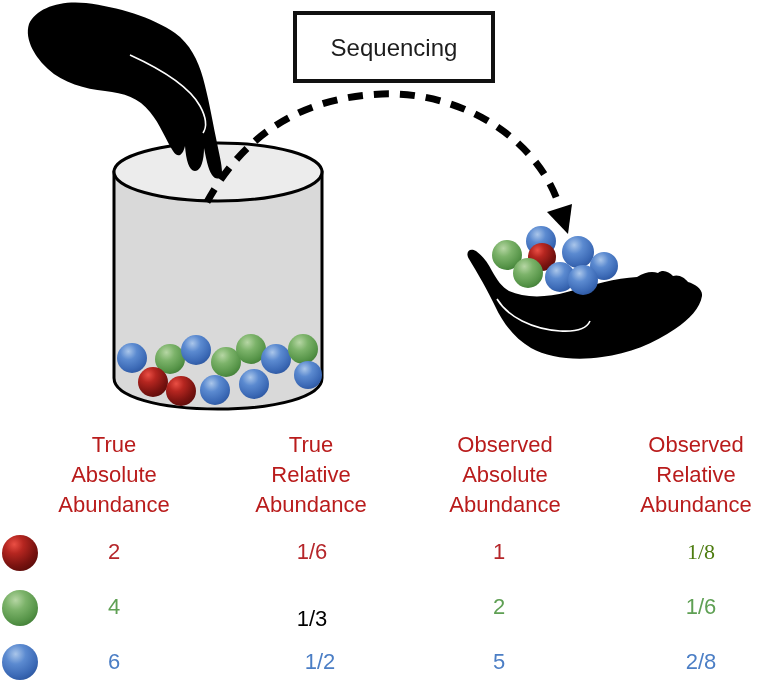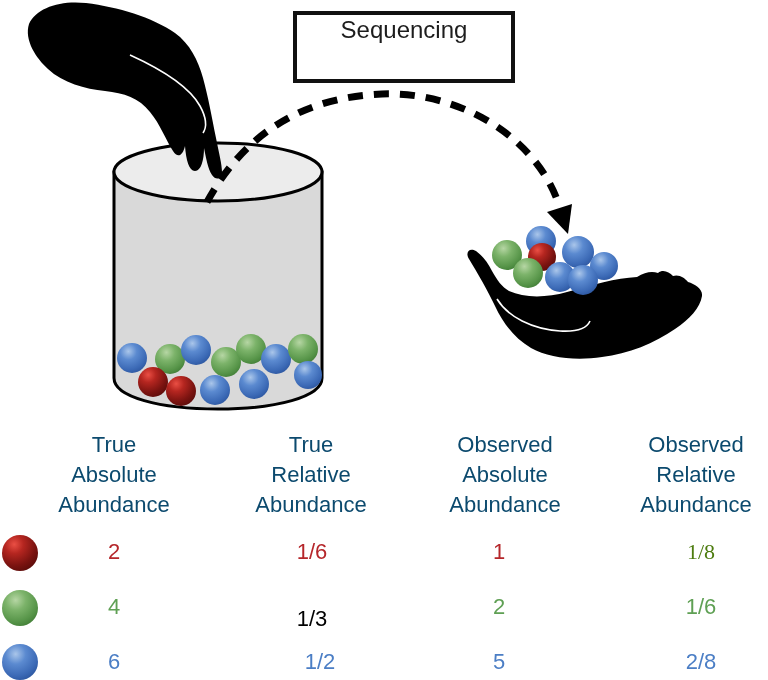--- a/index.html
+++ b/index.html
@@ -5,28 +5,28 @@
   html,body{margin:0;padding:0;background:#ffffff;}
   .canvas{
     position:relative;
     width:768px;height:680px;
     background:#ffffff;
     font-family:"Liberation Sans", sans-serif;
     overflow:hidden;
   }
   .scene{position:absolute;left:0;top:0;width:768px;height:420px;display:block;}
   .process-box{
-    position:absolute;left:293px;top:11px;width:222px;height:72px;
+    position:absolute;left:293px;top:11px;width:202px;height:72px;
     border:4px solid #111111;background:#ffffff;box-sizing:border-box;
     text-align:center;font-size:24px;line-height:30px;color:#1d1d1d;
-    padding-top:0;
+    padding-top:18px;
   }
   .col-h{
     position:absolute;top:430px;transform:translateX(-50%);
-    text-align:center;font-size:22px;line-height:30px;color:#0c4a6e;
+    text-align:center;font-size:22px;line-height:30px;color:#b91c1c;
     white-space:nowrap;
   }
   .val{
     position:absolute;transform:translate(-50%,-50%);
     font-size:22px;white-space:nowrap;
   }
   .row-icon{position:absolute;width:38px;height:38px;display:block;}
 </style>
 </head>
 <body>

